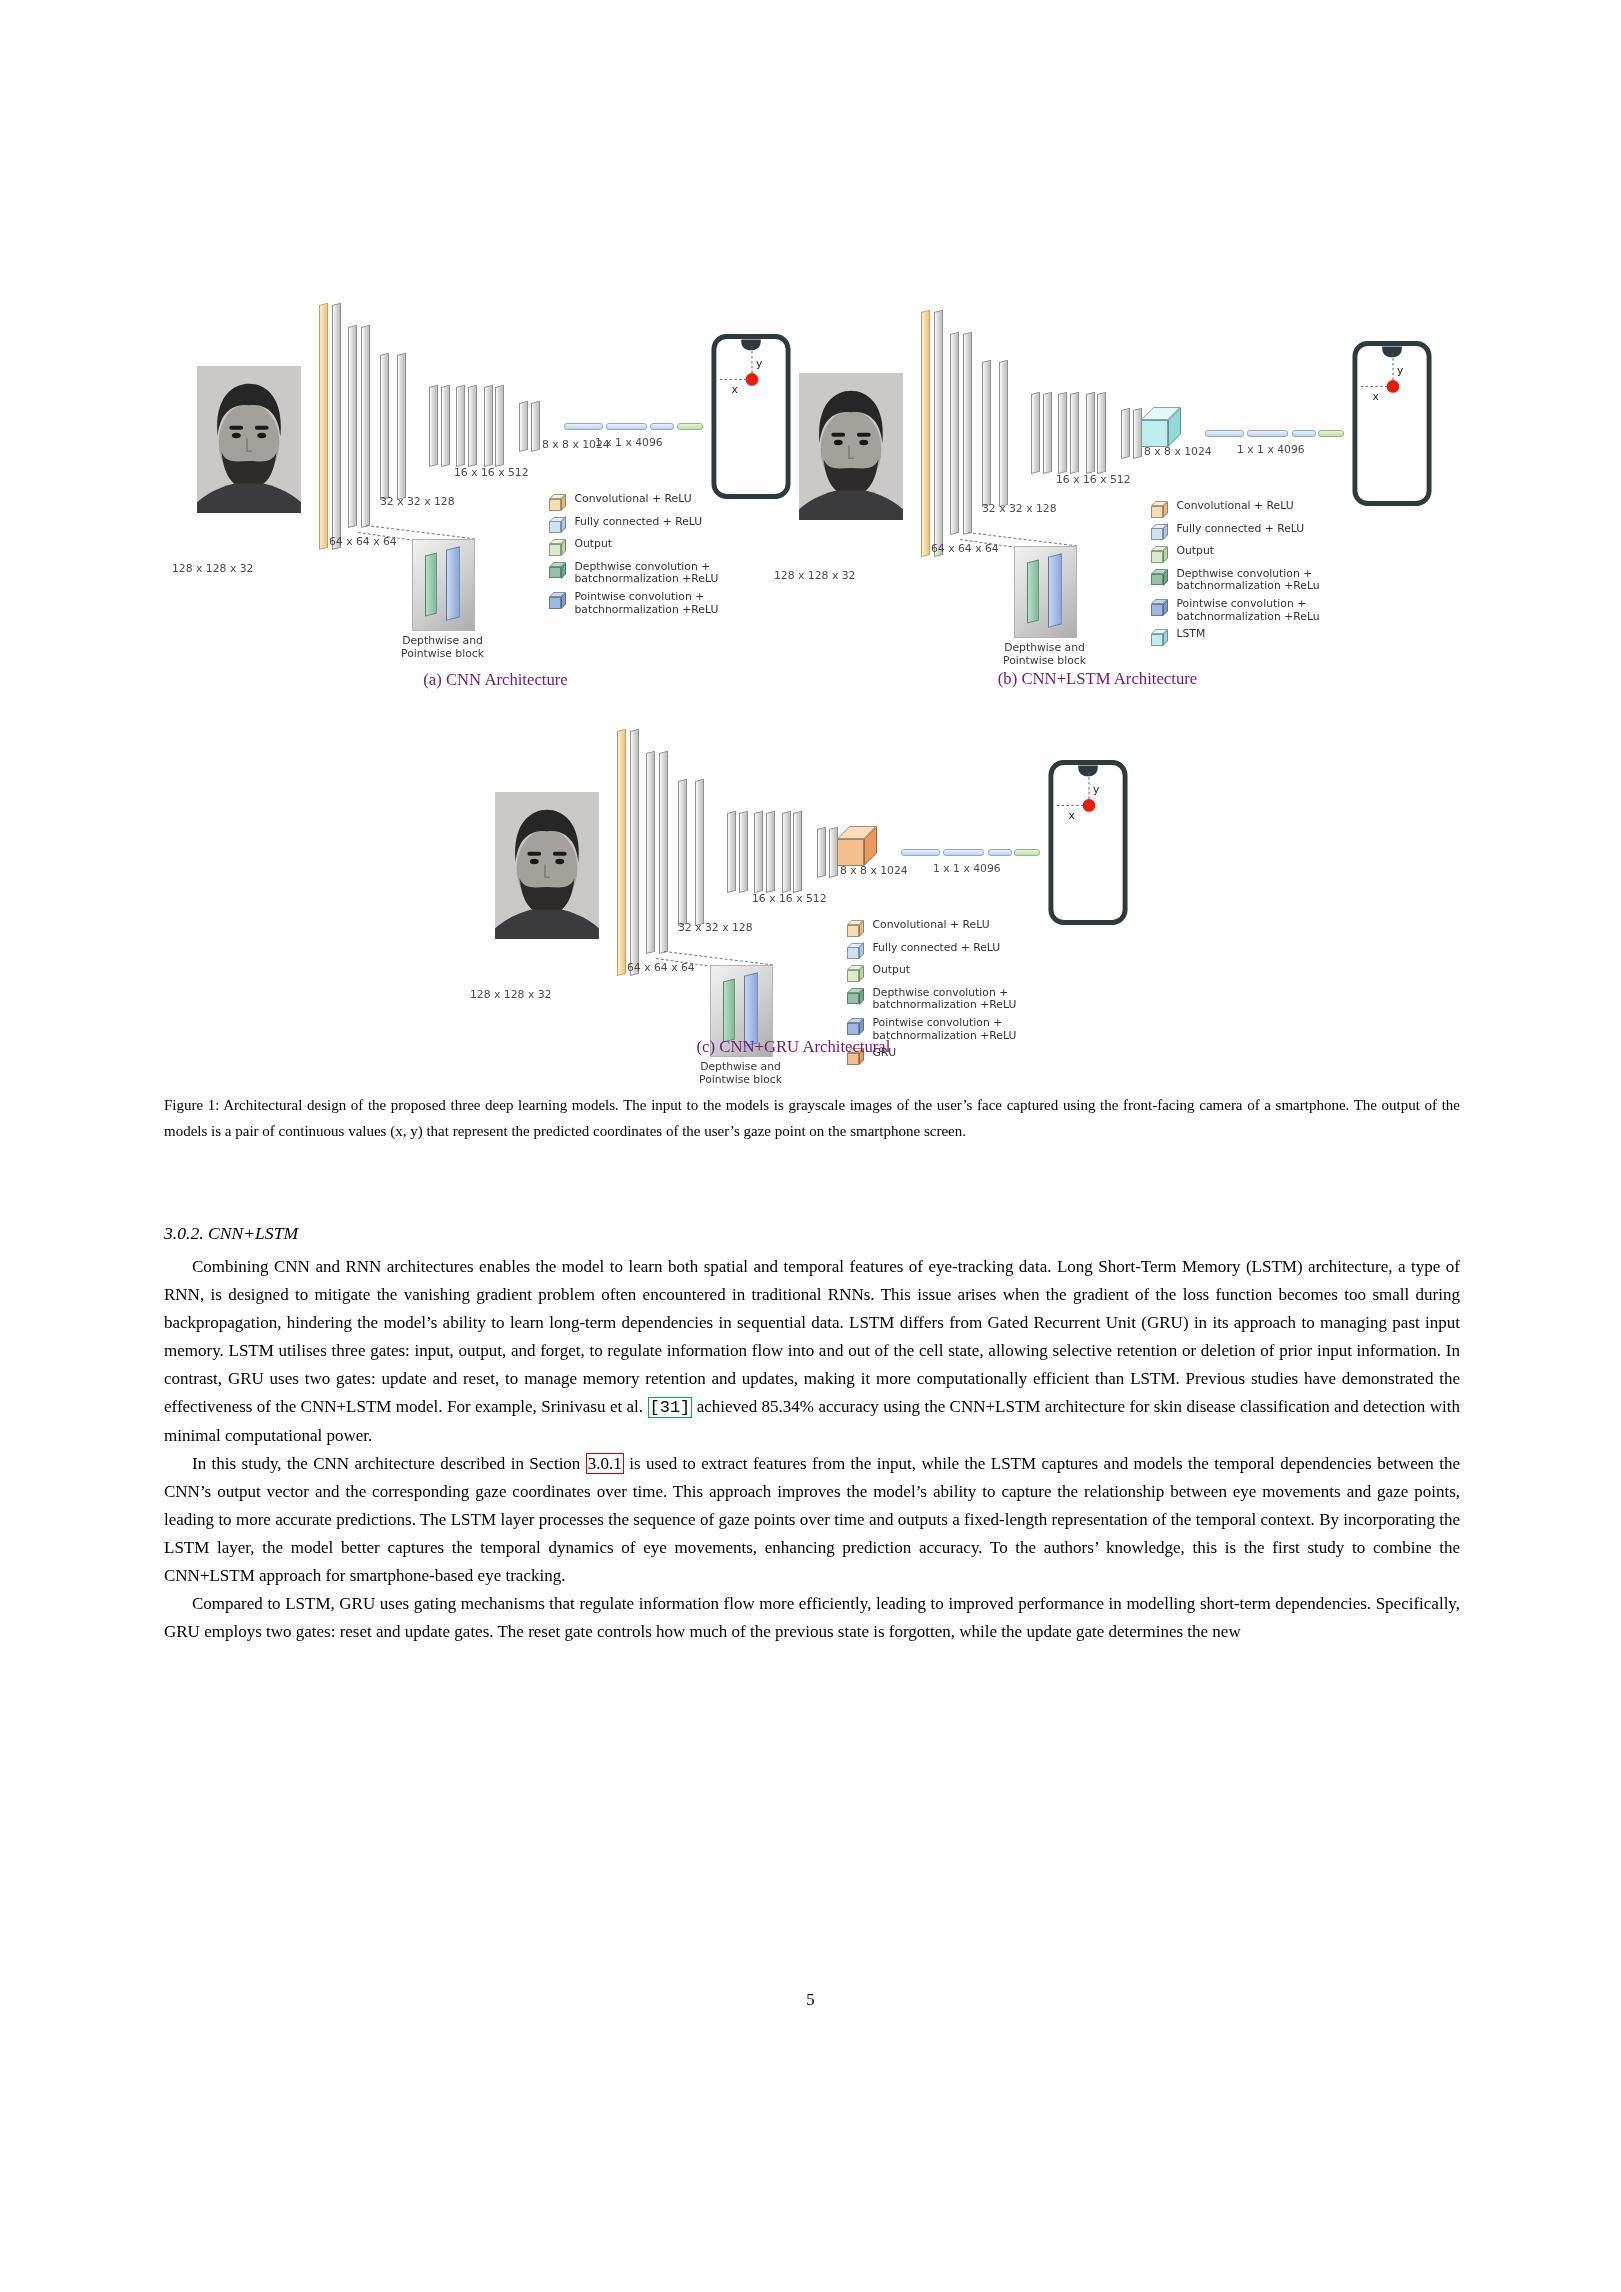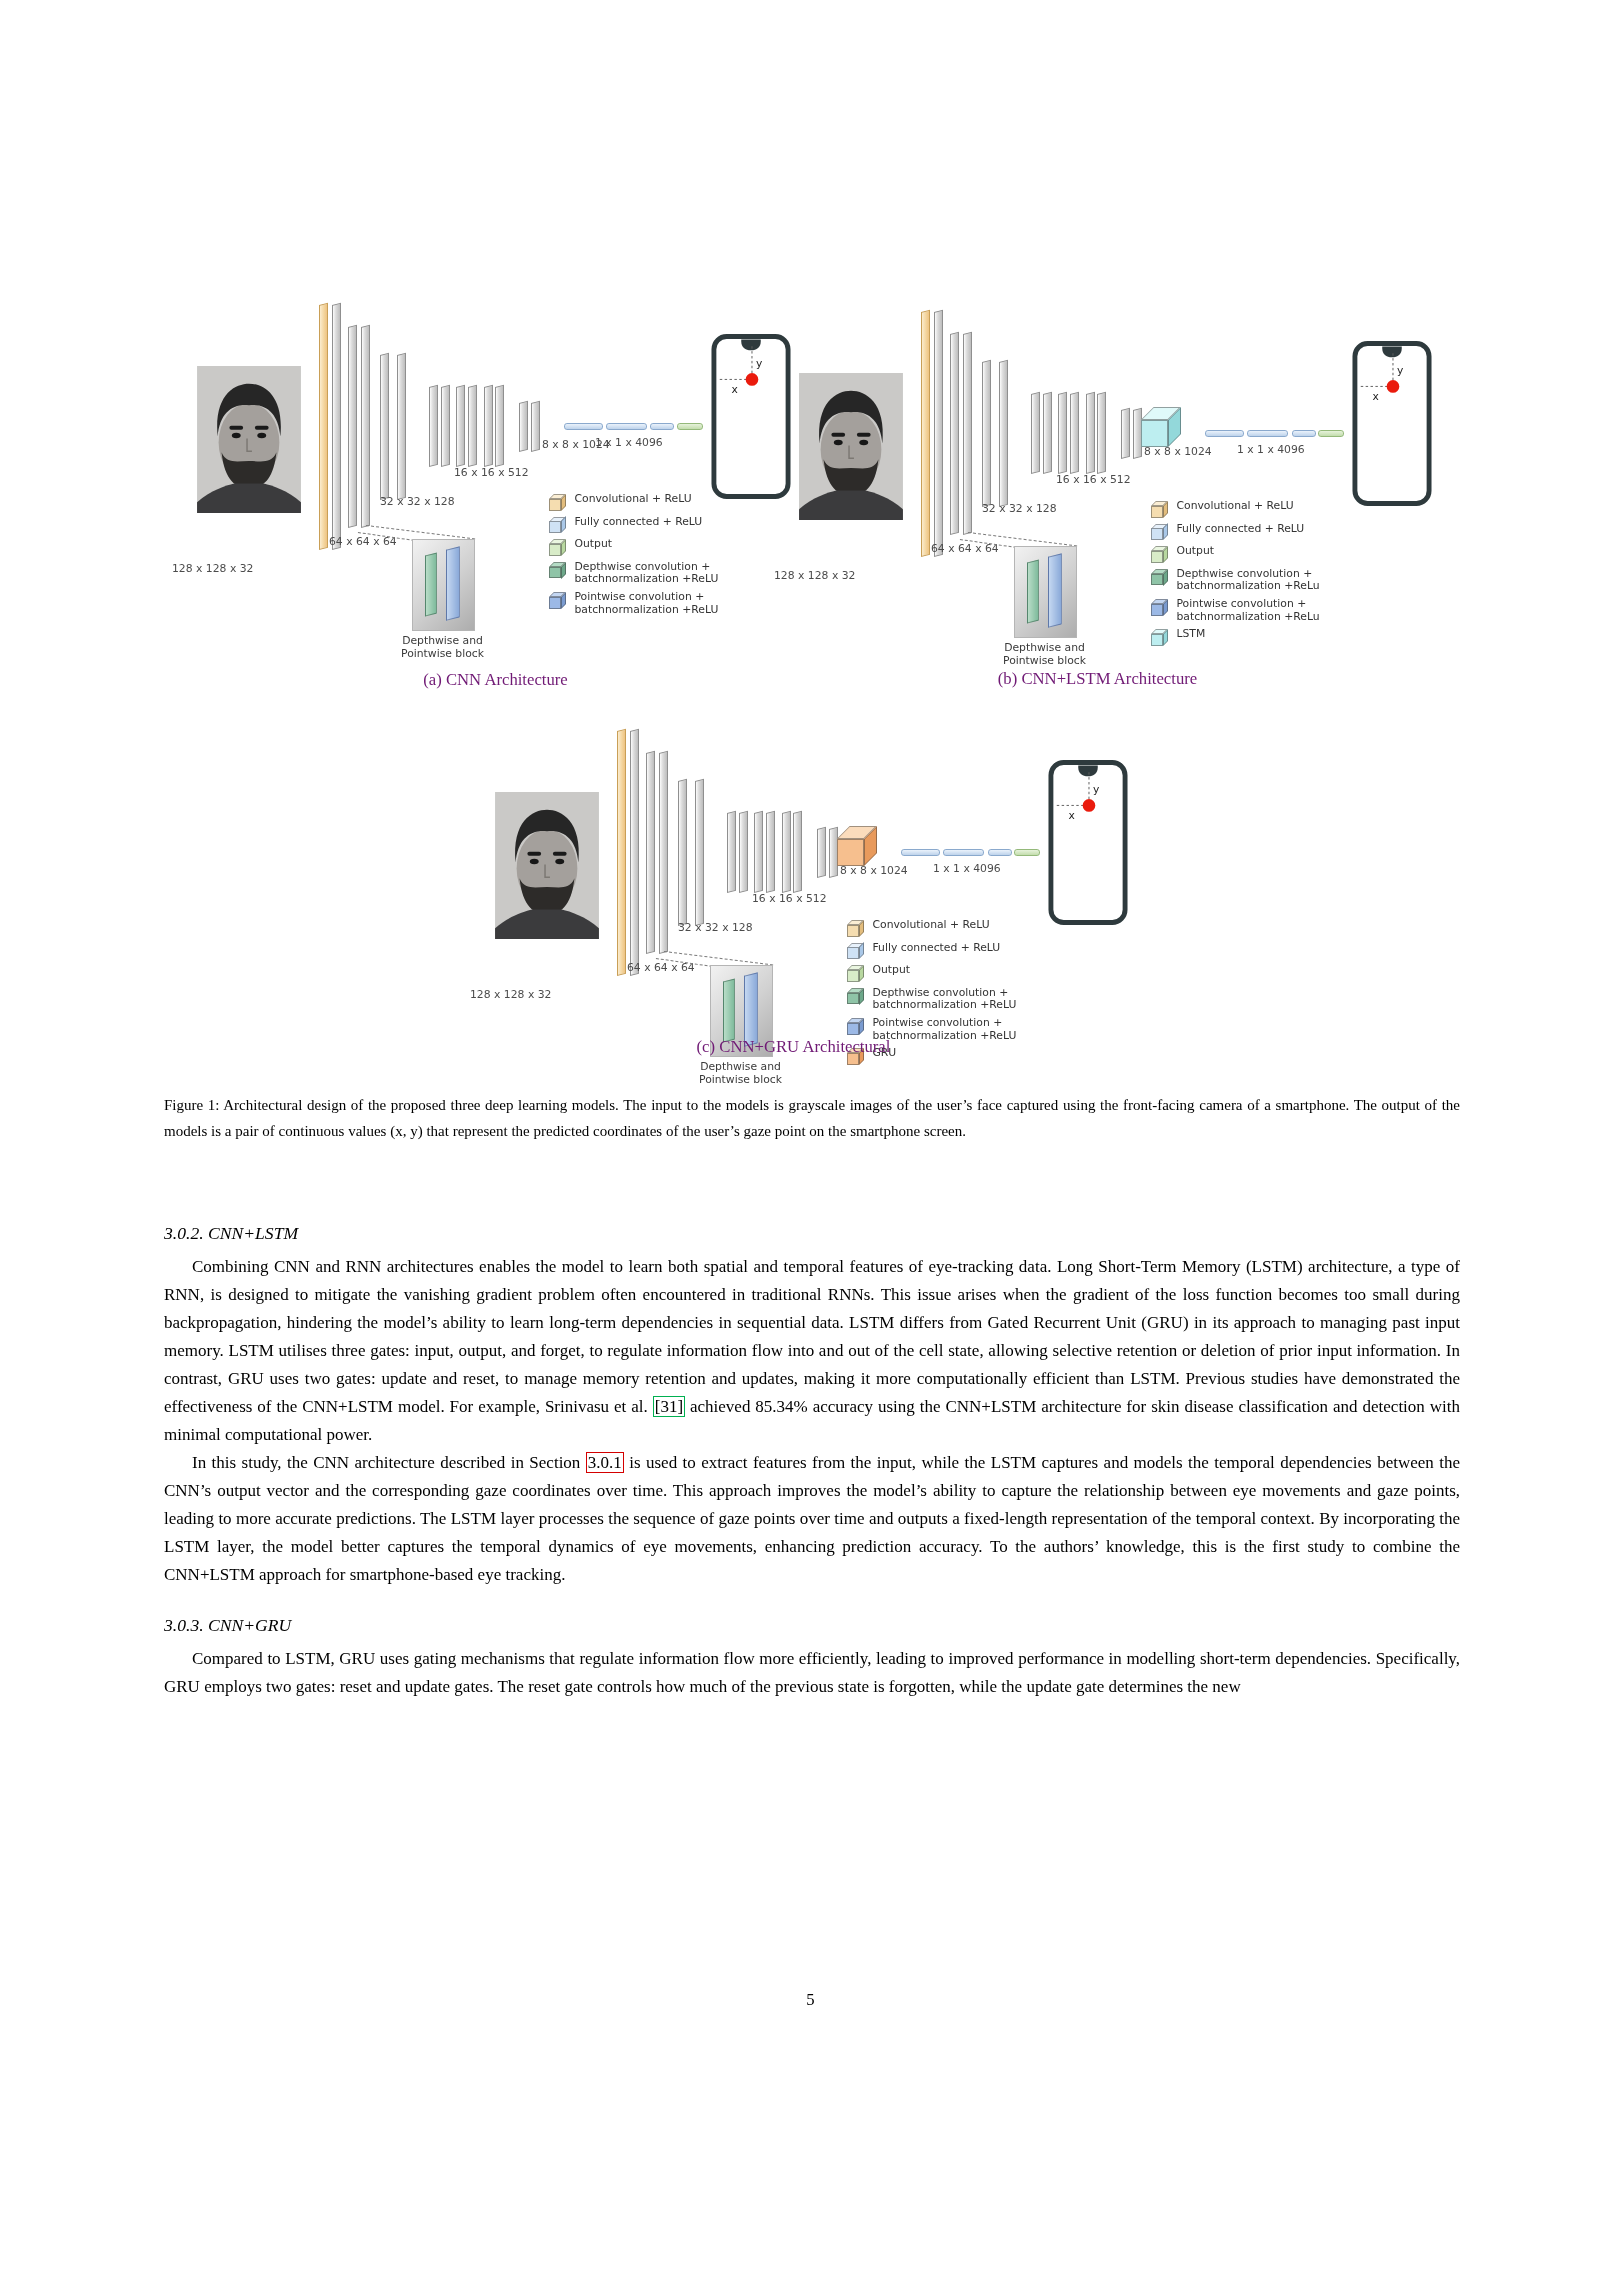--- a/index.html
+++ b/index.html
@@ -48,21 +48,21 @@
   .subfig-c .subcaption{top:410px;}
 
   
   .fig-caption{position:absolute;left:164px;top:1092px;width:1296px;margin:0;
                font-size:15px;line-height:26px;text-align:justify;}
   .body-text{position:absolute;left:164px;top:1223px;width:1296px;}
   .sec-heading{font-size:17.6px;font-style:italic;font-weight:normal;margin:26.5px 0 8.8px 0;}
   .sec-heading.first{margin-top:0;}
   .body-par{font-size:17px;line-height:28px;text-align:justify;margin:0;text-indent:28px;}
   .refbox{border:1.5px solid;padding:0 1px;}
-  .refbox.green{border-color:#00b050;}
+  .refbox.green{border-color:#00b050;font-family:Liberation Mono, monospace;}
   .refbox.red{border-color:#d40000;}
   .page-num{position:absolute;left:0;top:1990px;width:1621px;text-align:center;font-size:16.7px;}
 </style>
 </head>
 <body>
 
 <div class="page">
   <div class="figure-area">
     <div class="subfig subfig-a" id="fig-a">
         <div class="face-wrap"><svg viewBox="0 0 106 150" width="104" height="147">
@@ -394,19 +394,18 @@
         <div class="subcaption">(c) CNN+GRU Architectural</div>
       </div>
   </div>
 
   <p class="fig-caption">Figure 1: Architectural design of the proposed three deep learning models. The input to the models is grayscale images of the user’s face captured using the front-facing camera of a smartphone. The output of the models is a pair of continuous values (x, y) that represent the predicted coordinates of the user’s gaze point on the smartphone screen.</p>
 
   <div class="body-text" id="sections">
       <h3 class="sec-heading first">3.0.2. CNN+LSTM</h3>
       <p class="body-par"><span>Combining CNN and RNN architectures enables the model to learn both spatial and temporal features of eye-tracking data. Long Short-Term Memory (LSTM) architecture, a type of RNN, is designed to mitigate the vanishing gradient problem often encountered in traditional RNNs. This issue arises when the gradient of the loss function becomes too small during backpropagation, hindering the model’s ability to learn long-term dependencies in sequential data. LSTM differs from Gated Recurrent Unit (GRU) in its approach to managing past input memory. LSTM utilises three gates: input, output, and forget, to regulate information flow into and out of the cell state, allowing selective retention or deletion of prior input information. In contrast, GRU uses two gates: update and reset, to manage memory retention and updates, making it more computationally efficient than LSTM. Previous studies have demonstrated the effectiveness of the CNN+LSTM model. For example, Srinivasu et al. </span><span class="refbox green">[31]</span><span> achieved 85.34% accuracy using the CNN+LSTM architecture for skin disease classification and detection with minimal computational power.</span></p>
       <p class="body-par"><span>In this study, the CNN architecture described in Section </span><span class="refbox red">3.0.1</span><span> is used to extract features from the input, while the LSTM captures and models the temporal dependencies between the CNN’s output vector and the corresponding gaze coordinates over time. This approach improves the model’s ability to capture the relationship between eye movements and gaze points, leading to more accurate predictions. The LSTM layer processes the sequence of gaze points over time and outputs a fixed-length representation of the temporal context. By incorporating the LSTM layer, the model better captures the temporal dynamics of eye movements, enhancing prediction accuracy. To the authors’ knowledge, this is the first study to combine the CNN+LSTM approach for smartphone-based eye tracking.</span></p>
-      <h3 class="sec-heading">3.0.3. CNN+GRU</h3>
       <p class="body-par"><span>Compared to LSTM, GRU uses gating mechanisms that regulate information flow more efficiently, leading to improved performance in modelling short-term dependencies. Specifically, GRU employs two gates: reset and update gates. The reset gate controls how much of the previous state is forgotten, while the update gate determines the new</span></p>
     </div>
 
   <div class="page-num">5</div>
 </div>
 
 
 </body></html>

